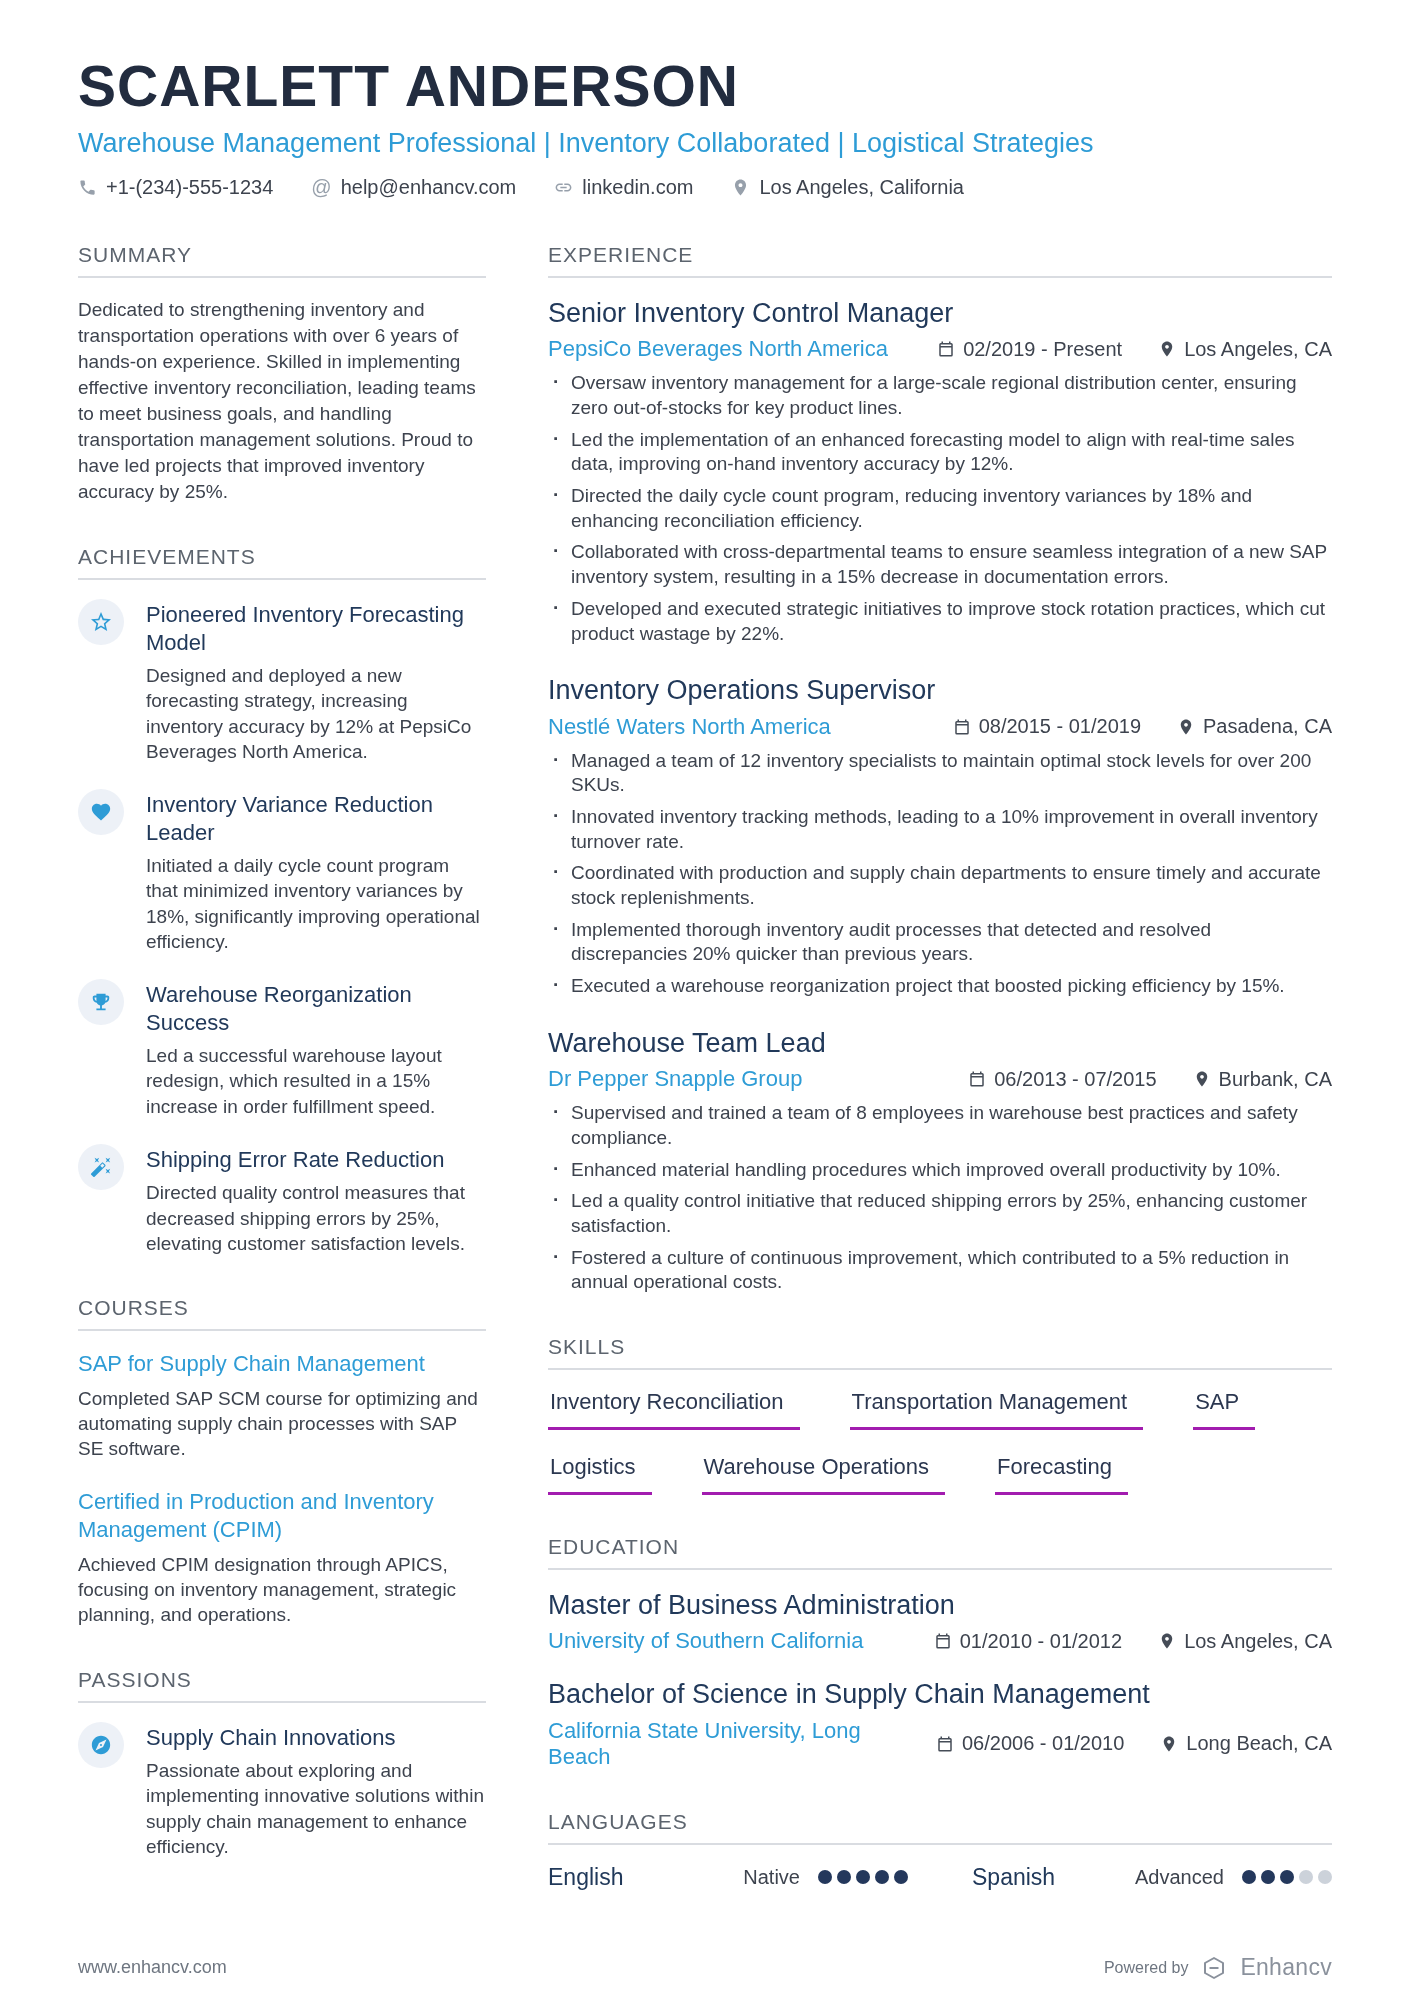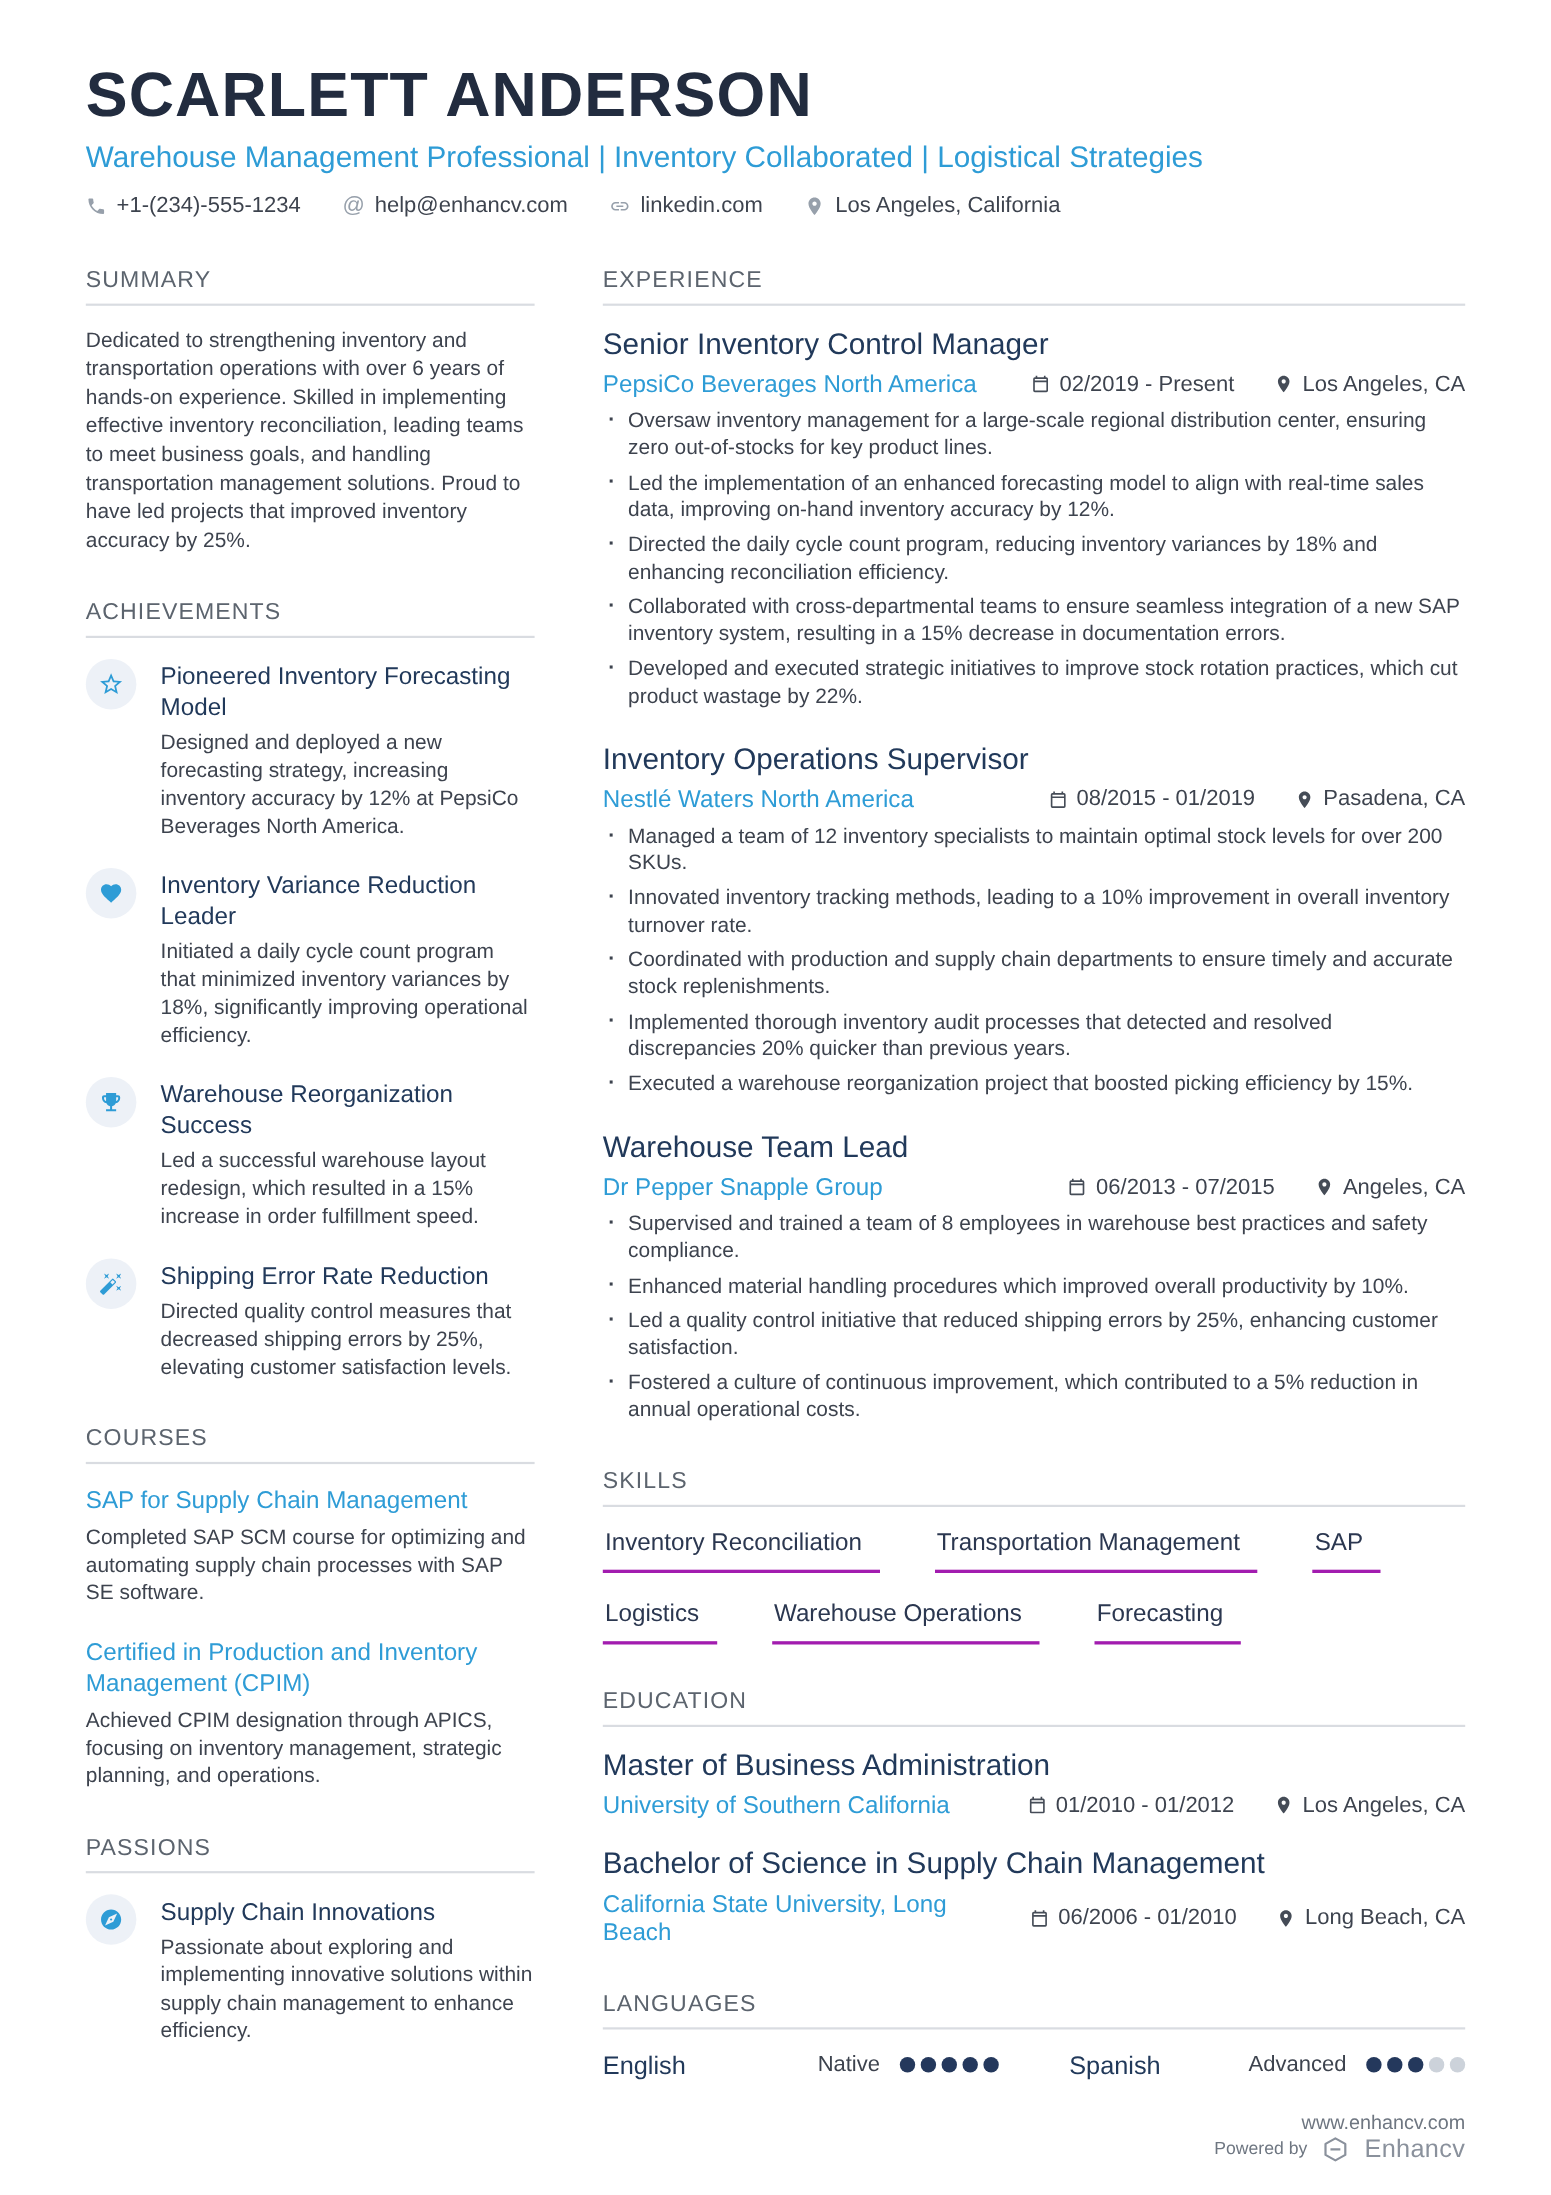--- a/index.html
+++ b/index.html
@@ -54,22 +54,22 @@
 
   .langs{display:grid;grid-template-columns:1fr 1fr;column-gap:64px;}
   .lang{display:flex;align-items:center;}
   .lang-name{flex:1;font-size:23px;font-weight:500;color:var(--navy,#21395a);}
   .lang-level{font-size:20px;color:var(--ink,#3d434e);margin-right:18px;}
   .dots{display:inline-flex;gap:5px;align-items:center;}
   .dot{width:14px;height:14px;border-radius:50%;background:var(--dot-empty,#ccd2da);}
   .dot.filled{background:var(--dot-filled,#24385c);}
 
   
-  .footer{position:absolute;left:78px;right:78px;bottom:28px;display:flex;
-          justify-content:space-between;align-items:flex-end;flex-direction:column;}
+  .footer{position:absolute;left:78px;right:78px;bottom:14px;display:flex;
+          justify-content:space-between;align-items:center;}
   .site{font-size:18px;color:var(--footer,#6e7681);}
   .powered{display:flex;align-items:center;gap:12px;color:var(--brand,#8a919c);}
   .powered-label{font-size:16px;color:var(--footer,#6e7681);}
   .brand-name{font-size:23px;font-weight:500;letter-spacing:0.3px;color:var(--brand,#8a919c);}
 </style>
 </head>
 <body>
 
 <div class="page">
 
@@ -274,21 +274,21 @@
                   </svg>
               </span>
               <span>06/2013 - 07/2015</span>
             </span>
             <span class="meta-item">
               <span class="micon">
                 <svg viewBox="0 0 24 24" width="18" height="18">
                     <path fill="currentColor" d="M12 2C8.13 2 5 5.13 5 9c0 5.25 7 13 7 13s7-7.75 7-13c0-3.87-3.13-7-7-7zm0 9.5c-1.38 0-2.5-1.12-2.5-2.5s1.12-2.5 2.5-2.5 2.5 1.12 2.5 2.5-1.12 2.5-2.5 2.5z"></path>
                   </svg>
               </span>
-              <span>Angeles, CA</span>
+              <span>Burbank, CA</span>
             </span>
           </div>
           <ul class="bullets">
             <li>Supervised and trained a team of 8 employees in warehouse best practices and safety compliance.</li>
             <li>Enhanced material handling procedures which improved overall productivity by 10%.</li>
             <li>Led a quality control initiative that reduced shipping errors by 25%, enhancing customer satisfaction.</li>
             <li>Fostered a culture of continuous improvement, which contributed to a 5% reduction in annual operational costs.</li>
           </ul>
         </div>
       </section>

